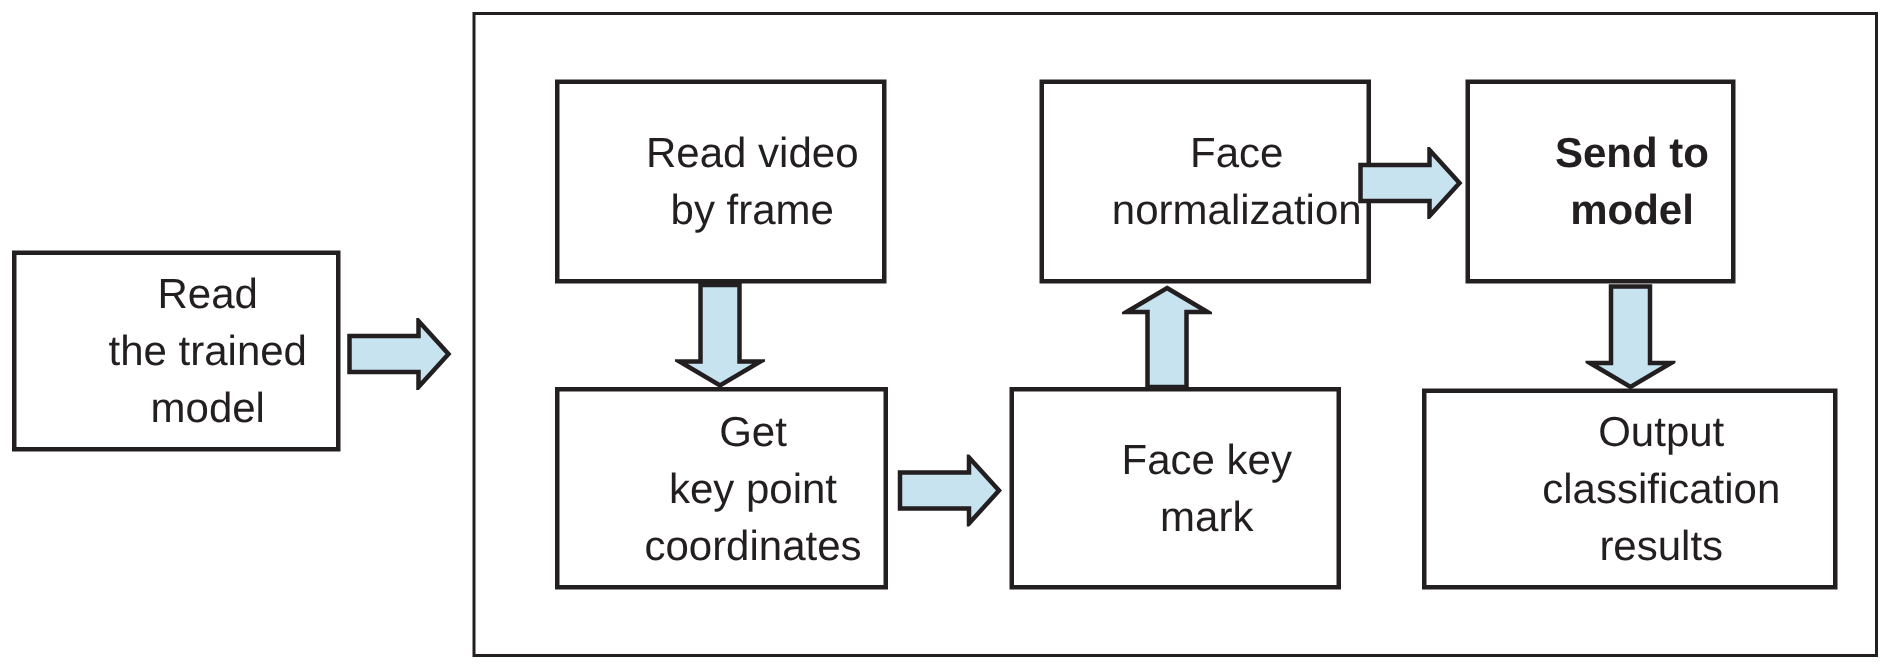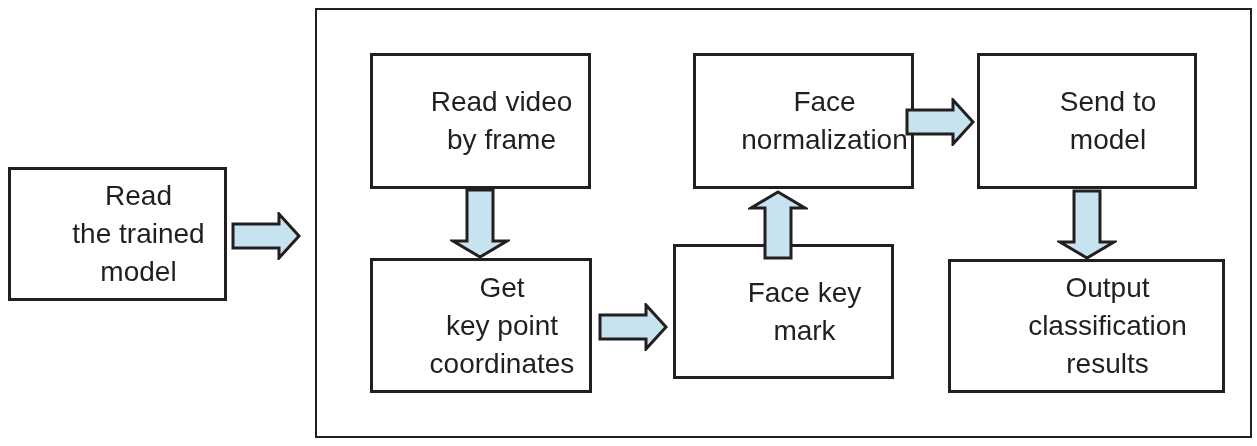--- a/index.html
+++ b/index.html
@@ -66,32 +66,32 @@
   <div class="node" style="left:370px; top:53px; width:221px; height:136px;">
     <span class="node-label">Read video
 by frame</span>
   </div>
 
   <div class="node" style="left:673px; top:53px; width:221px; height:136px;margin-left:20px;">
     <span class="node-label">Face
 normalization</span>
   </div>
 
-  <div class="node" style="left:977px; top:53px; width:220px; height:136px;">
+  <div class="node" style="left:977px; top:53px; width:180px; height:136px;font-weight:bold;">
     <span class="node-label">Send to
 model</span>
   </div>
 
   <div class="node" style="left:370px; top:258px; width:222px; height:135px;">
     <span class="node-label">Get
 key point
 coordinates</span>
   </div>
 
-  <div class="node" style="left:673px; top:244px; width:221px; height:135px;">
+  <div class="node" style="left:673px; top:258px; width:221px; height:135px;">
     <span class="node-label">Face key
 mark</span>
   </div>
 
   <div class="node" style="left:948px; top:259px; width:277px; height:134px;">
     <span class="node-label">Output
 classification
 results</span>
   </div>
 

